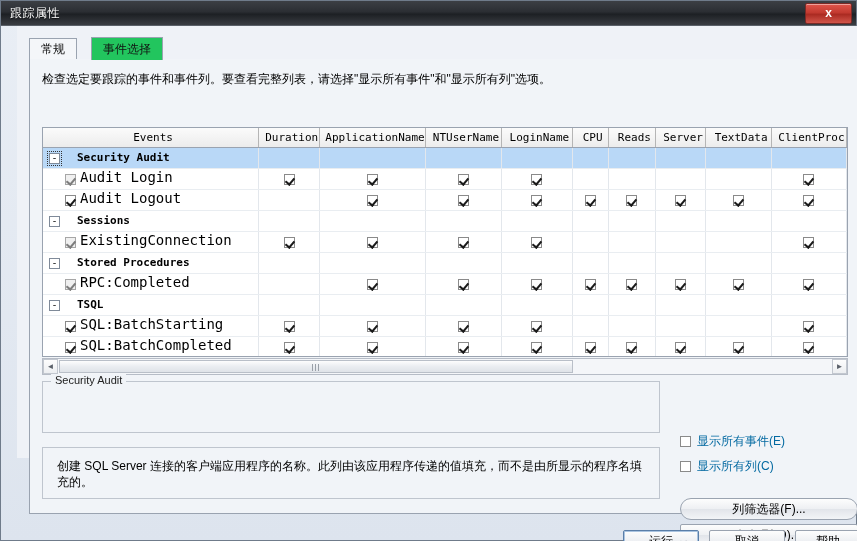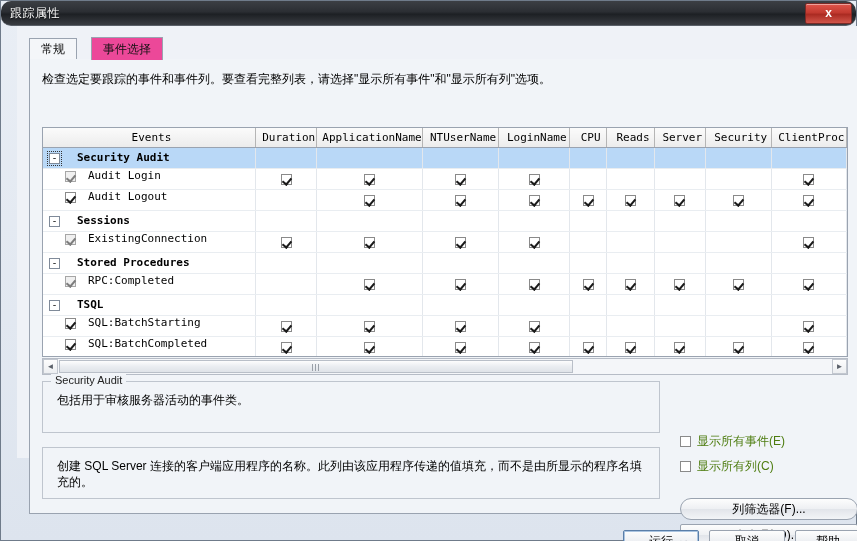--- a/index.html
+++ b/index.html
@@ -13,21 +13,20 @@
   #window{
     position:absolute;left:0;top:0;width:857px;height:541px;
     box-sizing:border-box;
     background:linear-gradient(to bottom,#e9eef5 0%,#dde4ee 100%);
     border:1px solid #6f7b8a;
   }
   #titlebar{
     position:absolute;left:0;top:0;width:855px;height:24px;
     background:linear-gradient(to bottom,#3c3f44 0%,#2b2e33 45%,#1d2024 55%,#3a3d42 100%);
     border-bottom:1px solid #5a6068;
-    border-radius:10px;
   }
   #title-text{
     position:absolute;left:9px;top:4px;
     font-size:12px;color:#ffffff;
     text-shadow:0 1px 1px rgba(0,0,0,.8);
     letter-spacing:.5px;
   }
   #close-btn{
     position:absolute;right:4px;top:2px;width:45px;height:19px;
     border:1px solid #7a2a27;border-radius:2px;
@@ -47,21 +46,21 @@
   #tabstrip{position:absolute;left:12px;top:12px;width:830px;height:22px;}
   .tab{
     position:absolute;top:0;height:21px;line-height:21px;
     padding:0 11px;box-sizing:border-box;
     font-size:12px;color:#111;
     background:#f4f6f9;
     border:1px solid #9aa3b0;border-bottom:none;
     cursor:pointer;
   }
   .tab.active{
-    background:#ec4899;top:-1px;height:23px;line-height:23px;
+    background:#22c55e;top:-1px;height:23px;line-height:23px;
     font-weight:normal;z-index:3;
   }
   #panel{
     position:absolute;left:12px;top:33px;width:832px;height:455px;
     box-sizing:border-box;
     background:#f1f4f8;
     border:1px solid #9aa3b0;border-top:none;
   }
   #intro{
     position:absolute;left:12px;top:12px;width:805px;
@@ -96,22 +95,22 @@
   tr.category td{background:#ffffff;}
   tr.category.selected td{background:#b9d8f7;}
   td.evt{padding-left:0;}
   .cat-label{
     font-family:"DejaVu Sans Mono","Liberation Mono",monospace;
     font-size:11px;font-weight:bold;color:#000;
     padding-left:34px;
   }
   .evt-label{
     font-family:"DejaVu Sans Mono","Liberation Mono",monospace;
-    font-size:11px;color:#000;
-    padding-left:12px;
+    font-size:14px;color:#000;
+    padding-left:4px;
     text-align:right;
   }
   .expander{
     display:inline-block;width:9px;height:9px;
     border:1px solid #7f8a99;background:#fff;
     position:absolute;left:6px;margin-top:5px;
     line-height:7px;text-align:center;font-size:10px;
     font-family:"DejaVu Sans Mono",monospace;color:#222;
     cursor:pointer;
   }
@@ -167,21 +166,21 @@
     position:absolute;top:-8px;left:8px;padding:0 4px;
     background:#f1f4f8;font-size:11px;color:#222;
   }
   .gtext{
     position:absolute;left:14px;top:10px;right:10px;
     font-size:12px;color:#000;line-height:16px;
   }
   #gb-event{left:12px;top:322px;width:618px;height:52px;}
   #gb-col{left:12px;top:388px;width:618px;height:52px;}
   
-  .rcheck{position:absolute;font-size:12px;color:#4d7c0f;cursor:pointer;}
+  .rcheck{position:absolute;font-size:12px;color:#0369a1;cursor:pointer;}
   .rcheck .cb{margin-right:6px;}
   #chk-all-events{left:650px;top:374px;}
   #chk-all-cols{left:650px;top:399px;}
   .btn{
     position:absolute;box-sizing:border-box;
     background:linear-gradient(to bottom,#fdfdfd 0%,#eef0f3 48%,#e2e5ea 52%,#f2f4f7 100%);
     border:1px solid #9aa3b0;border-radius:2px;
     font-size:12px;color:#000;text-align:center;cursor:pointer;
   }
   #btn-col-filter{left:650px;top:439px;width:178px;height:22px;line-height:20px;border-radius:11px;}
@@ -239,21 +238,21 @@
           <thead>
               <tr id="grid-head">
                 <th>Events</th>
                 <th>Duration</th>
                 <th>ApplicationName</th>
                 <th>NTUserName</th>
                 <th>LoginName</th>
                 <th>CPU</th>
                 <th>Reads</th>
                 <th>Server</th>
-                <th>Security</th>
+                <th>TextData</th>
                 <th>ClientProc</th>
               </tr>
             </thead>
           <tbody id="grid-body">
               <tr class="category selected">
                 <td class="evt">
                   <div class="rowcell"><span class="expander sel">-</span><span class="cat-label" style="line-height: 20px; display: inline-block;">Security Audit</span></div>
                 </td>
                 <td class="cbcell"></td>
                 <td class="cbcell"></td>
@@ -398,21 +397,20 @@
       <div id="hscroll">
         <div class="sbtn" id="sb-left">◄</div>
         <div id="sb-thumb">
           <div id="sb-grip"></div>
         </div>
         <div class="sbtn" id="sb-right">►</div>
       </div>
 
       <div class="gbox" id="gb-event">
         <div class="gtitle">Security Audit</div>
-        <div class="gtext">包括用于审核服务器活动的事件类。</div>
       </div>
 
       <div class="gbox" id="gb-col">
         <div class="gtext">创建 SQL Server 连接的客户端应用程序的名称。此列由该应用程序传递的值填充，而不是由所显示的程序名填充的。</div>
       </div>
 
       <div class="rcheck" id="chk-all-events">
         <span class="cb"></span><span>显示所有事件(E)</span>
       </div>
       <div class="rcheck" id="chk-all-cols">

